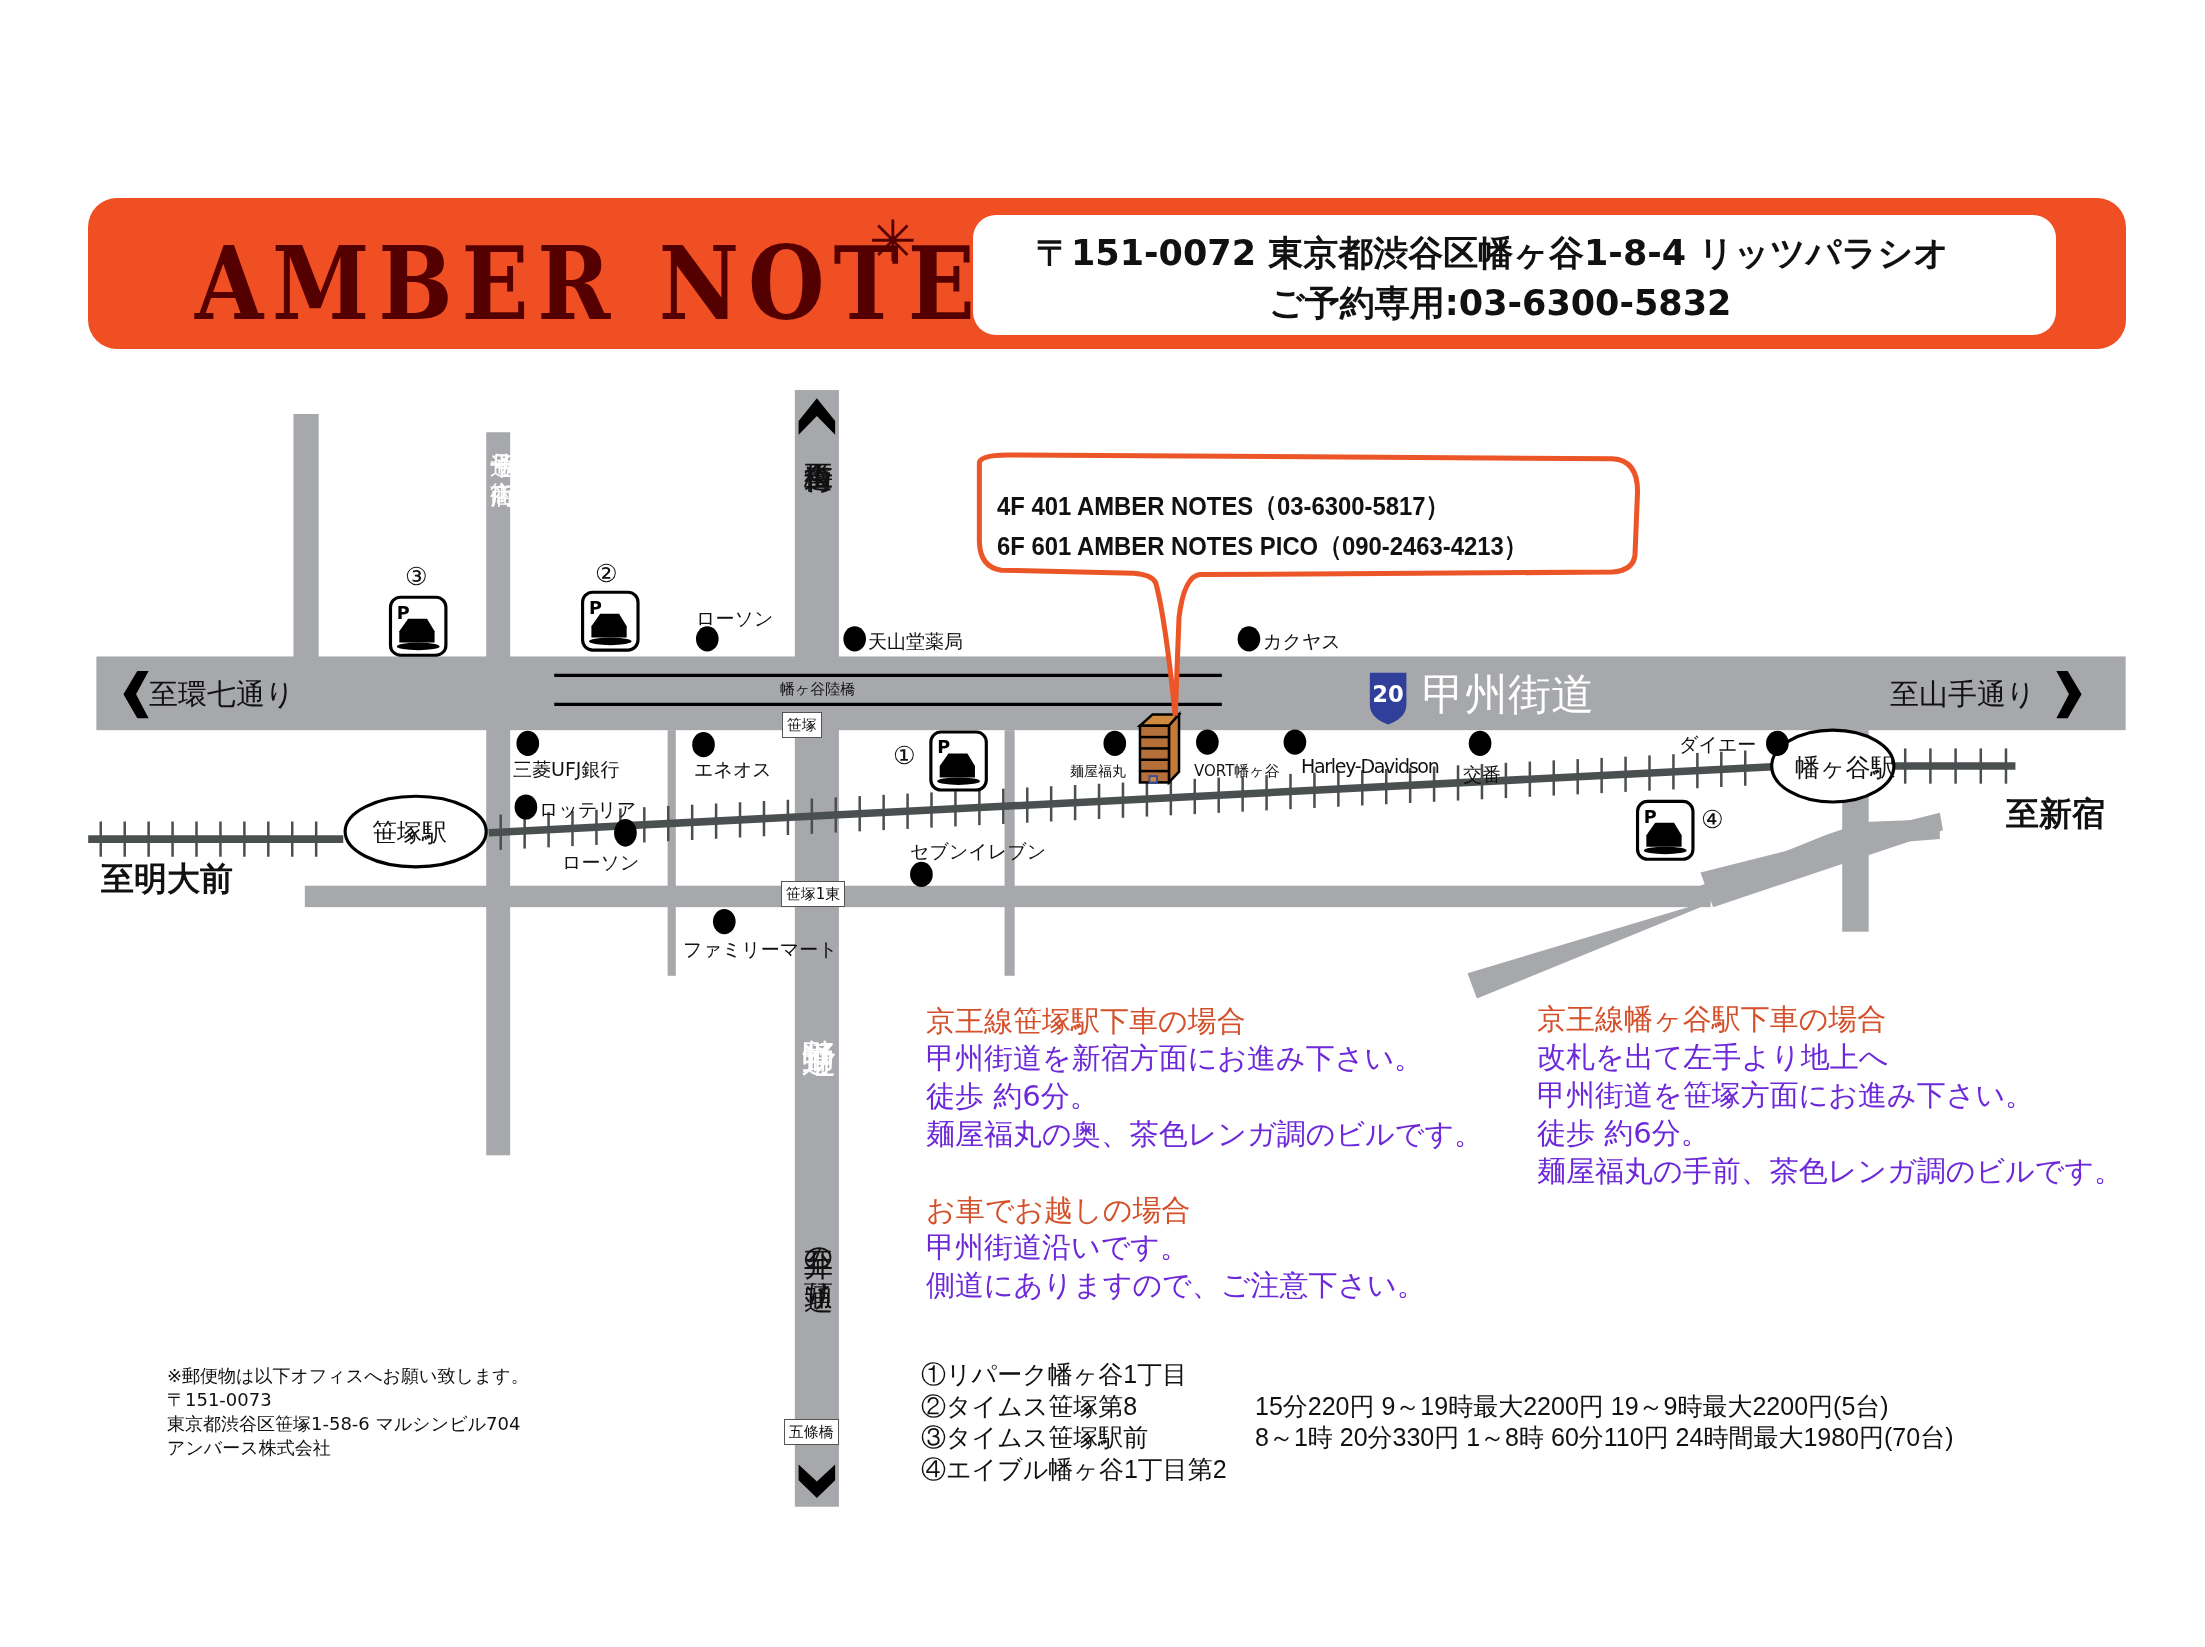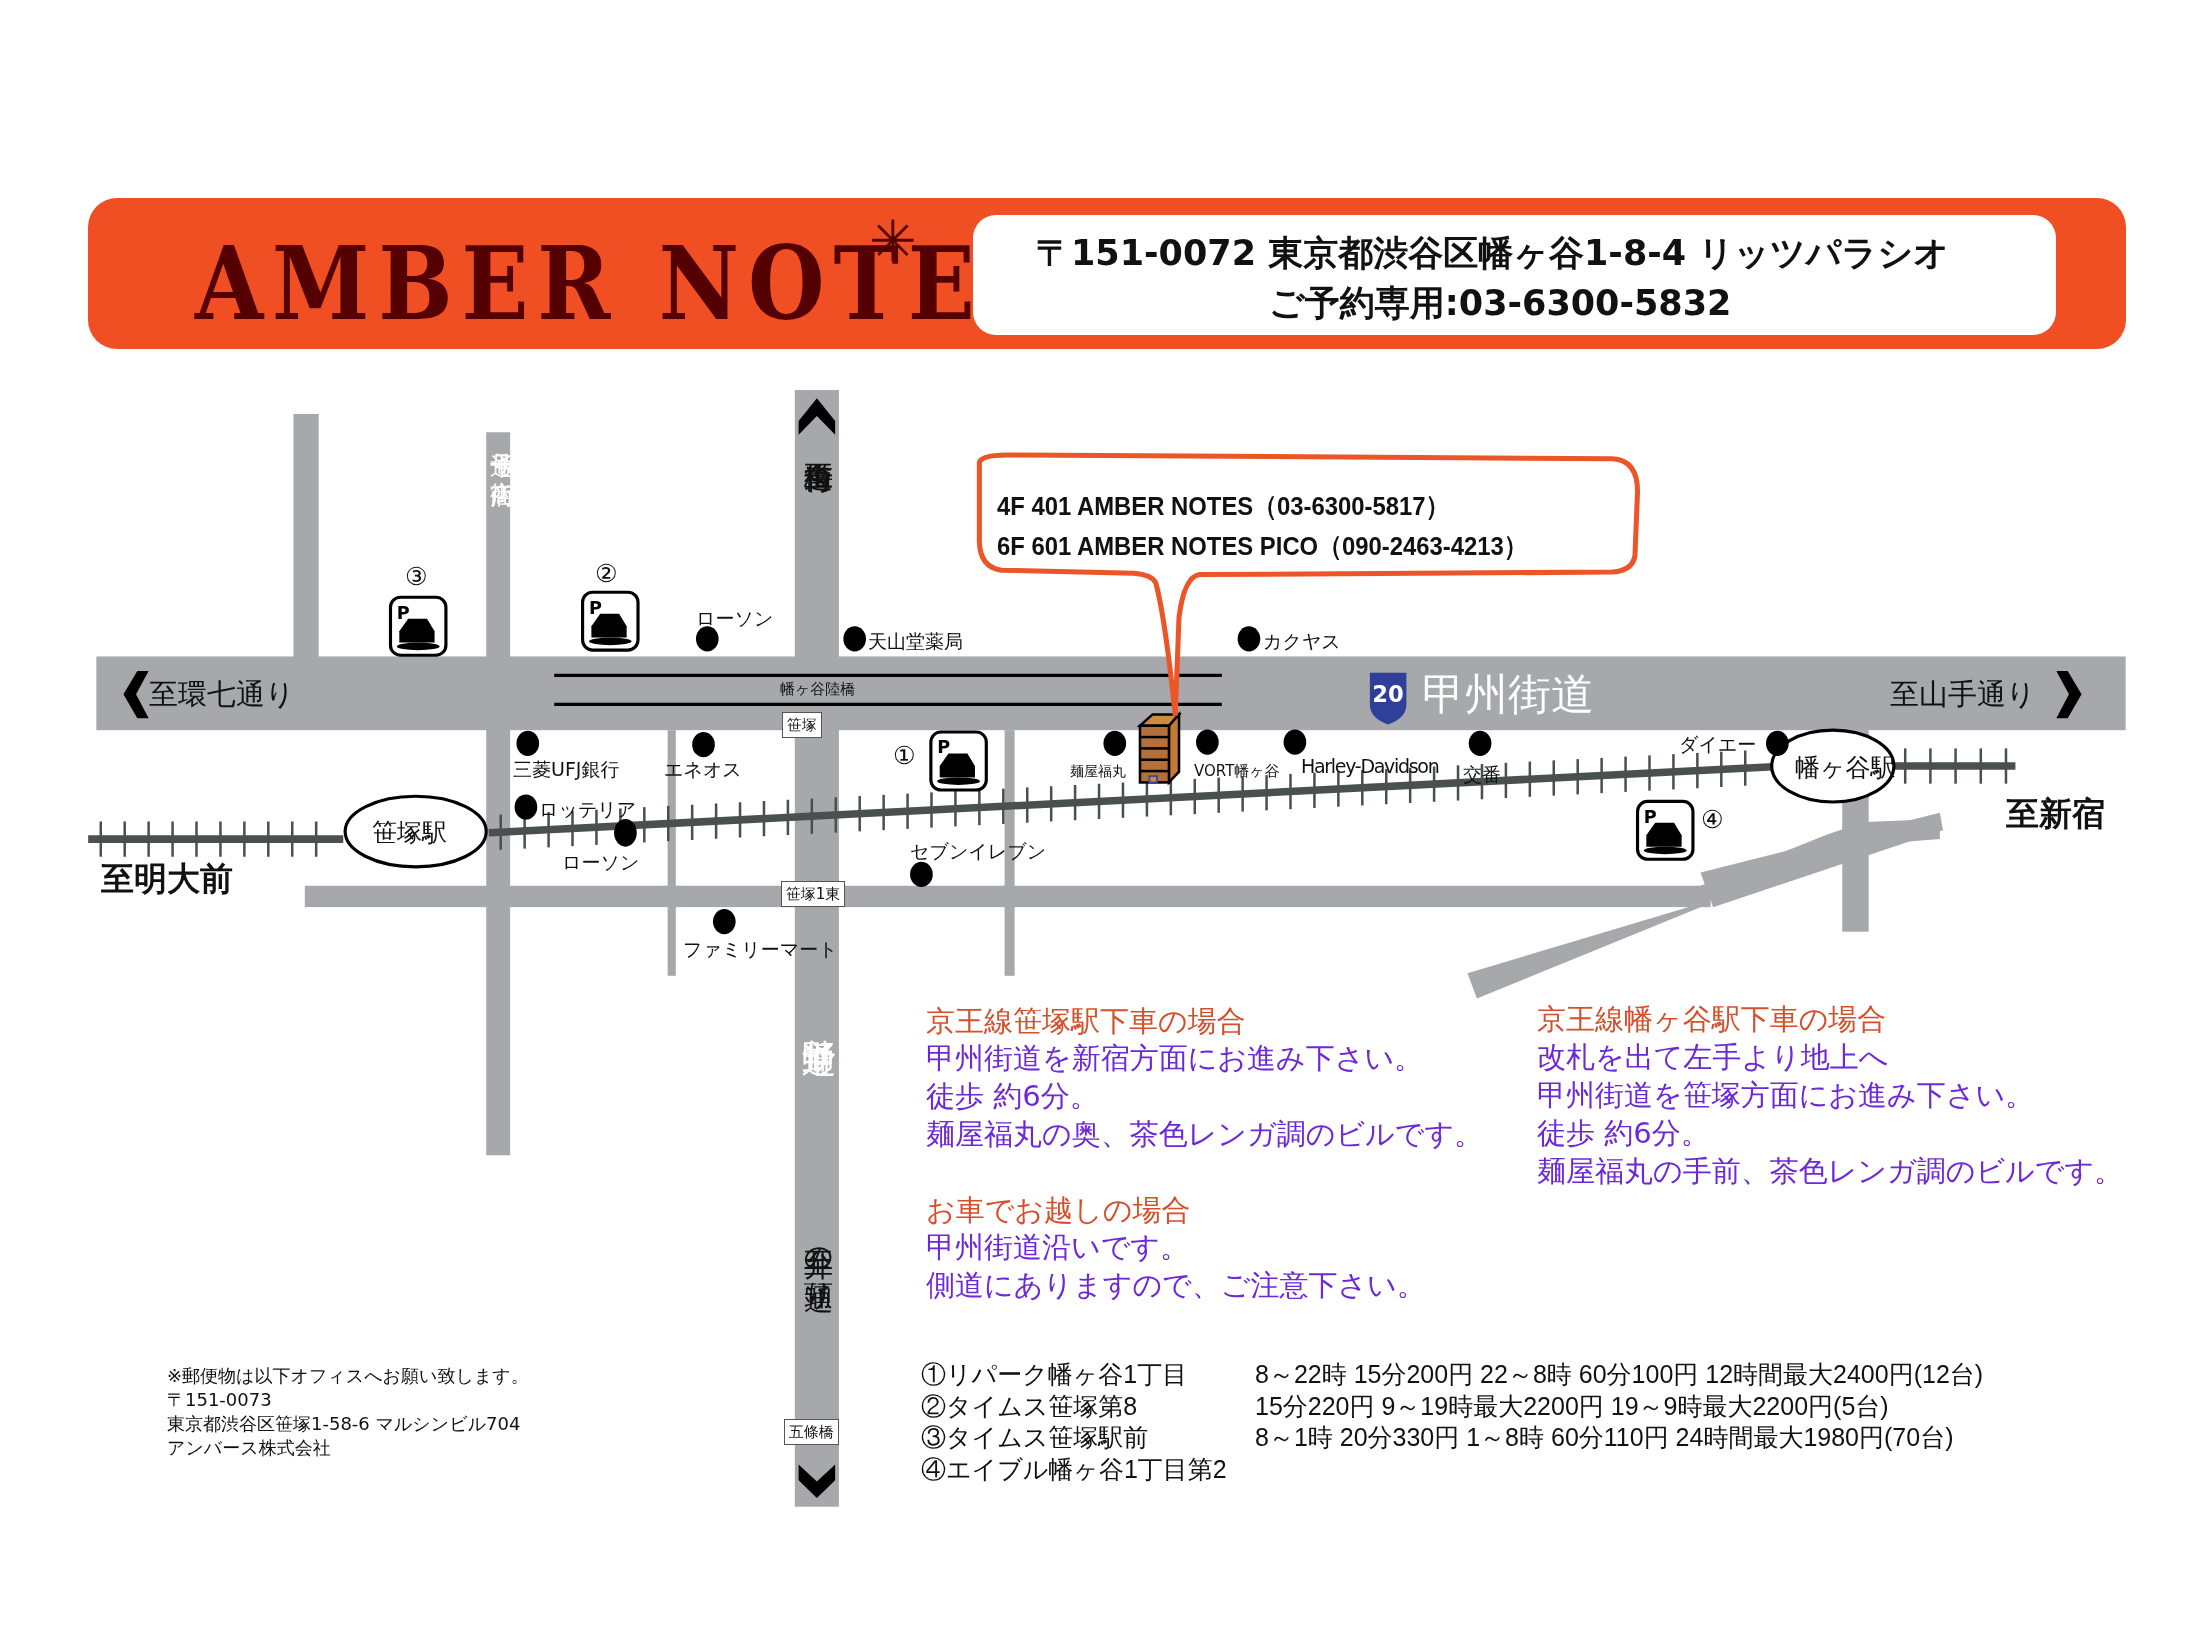--- a/index.html
+++ b/index.html
@@ -213,21 +213,21 @@
 
 <div class="abs" style="left:372px;top:816px;font-size:25px;">笹塚駅</div>
 <div class="abs" style="left:1795px;top:751px;font-size:25px;">幡ヶ谷駅</div>
 <div class="abs lbl-dir-b" style="left:101px;top:857px;">至明大前</div>
 <div class="abs lbl-dir-b" style="left:2006px;top:792px;">至新宿</div>
 
 <div class="abs lbl" style="left:696px;top:606px;">ローソン</div>
 <div class="abs lbl" style="left:868px;top:629px;">天山堂薬局</div>
 <div class="abs lbl" style="left:1263px;top:629px;">カクヤス</div>
 <div class="abs lbl" style="left:513px;top:757px;">三菱UFJ銀行</div>
-<div class="abs lbl" style="left:664px;top:757px;font-family:Liberation Mono, monospace;">エネオス</div>
+<div class="abs lbl" style="left:694px;top:757px;font-family:Liberation Mono, monospace;">エネオス</div>
 <div class="abs lbl" style="left:539px;top:797px;">ロッテリア</div>
 <div class="abs lbl" style="left:562px;top:850px;">ローソン</div>
 <div class="abs lbl" style="left:910px;top:839px;">セブンイレブン</div>
 <div class="abs lbl" style="left:683px;top:937px;">ファミリーマート</div>
 <div class="abs lbl-sm" style="left:1070px;top:763px;font-size:14px;">麺屋福丸</div>
 <div class="abs lbl-sm" style="left:1194px;top:762px;">VORT幡ヶ谷</div>
 <div class="abs lbl" style="left:1301px;top:755px;letter-spacing:-1.3px;">Harley-Davidson</div>
 <div class="abs lbl" style="left:1463px;top:762px;">交番</div>
 <div class="abs lbl" style="left:1679px;top:732px;">ダイエー</div>
 
@@ -251,21 +251,20 @@
 <div class="abs body-txt" style="left:1537px;top:1038px;">
   <div>改札を出て左手より地上へ</div>
   <div>甲州街道を笹塚方面にお進み下さい。</div>
   <div>徒歩 約6分。</div>
   <div>麺屋福丸の手前、茶色レンガ調のビルです。</div>
 </div>
 
 <div class="abs park-row" style="left:921px;top:1359px;">
   <div style="display:flex">
       <span style="width:334px;display:inline-block">①リパーク幡ヶ谷1丁目</span>
-      <span>8～22時 15分200円 22～8時 60分100円 12時間最大2400円(12台)</span>
     </div>
   <div style="display:flex">
       <span style="width:334px;display:inline-block">②タイムス笹塚第8</span>
       <span>15分220円 9～19時最大2200円 19～9時最大2200円(5台)</span>
     </div>
   <div style="display:flex">
       <span style="width:334px;display:inline-block">③タイムス笹塚駅前</span>
       <span>8～1時 20分330円 1～8時 60分110円 24時間最大1980円(70台)</span>
     </div>
   <div style="display:flex">

